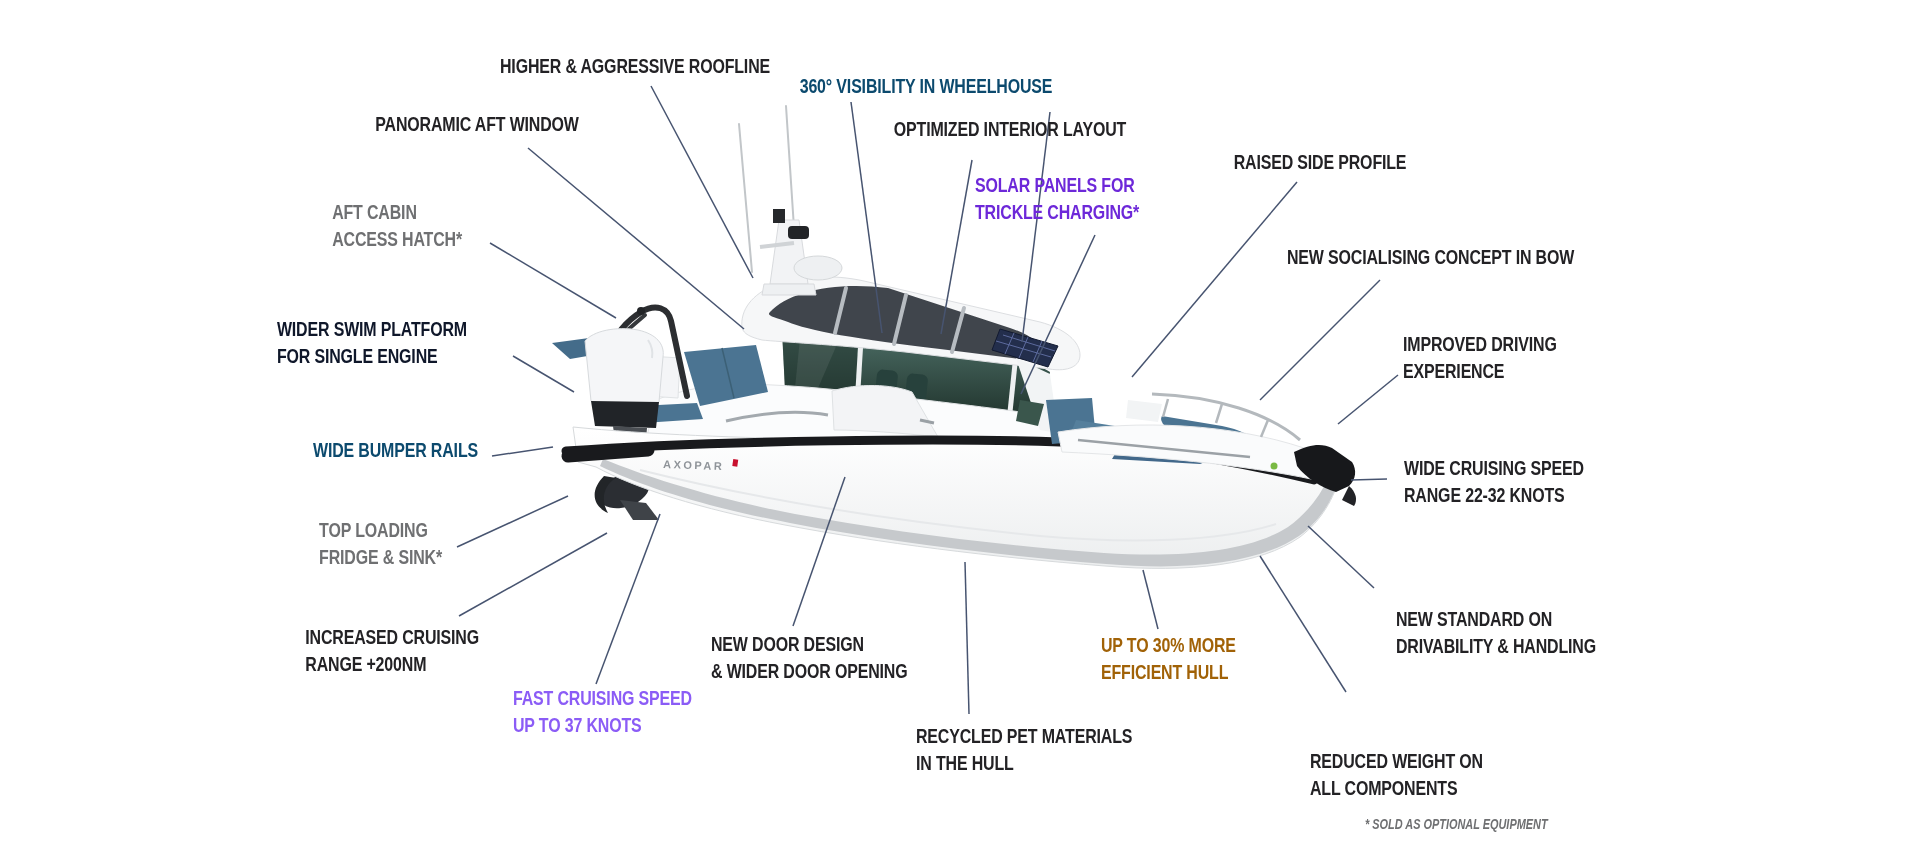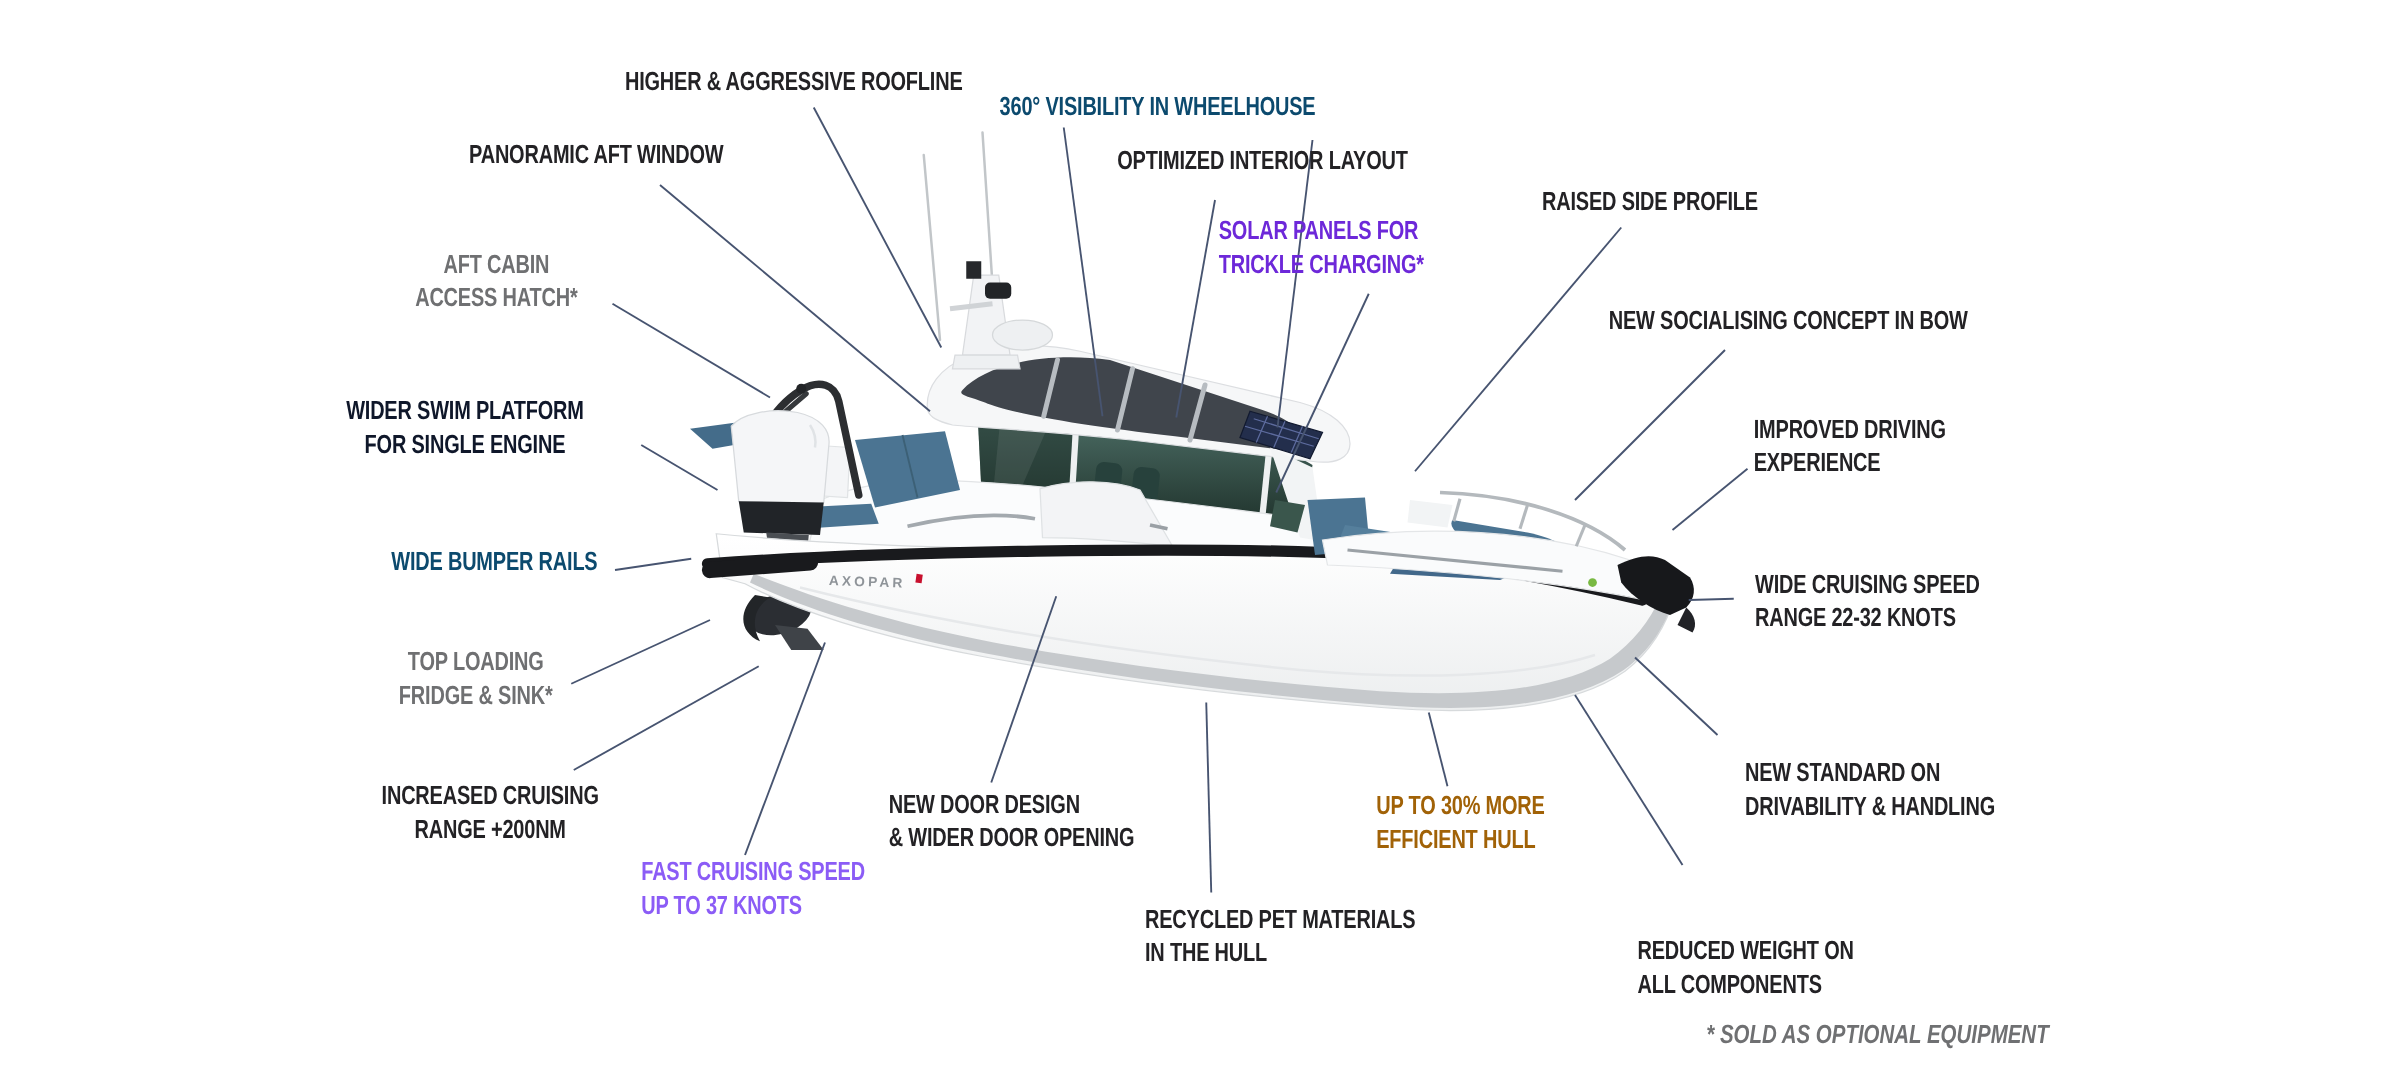--- a/index.html
+++ b/index.html
@@ -4,25 +4,25 @@
 <style>
   html,body{margin:0;padding:0;background:#ffffff;}
   .stage{position:relative;width:1920px;height:859px;background:#fff;overflow:hidden;
          font-family:"Liberation Sans",sans-serif;}
   .stage svg.art{position:absolute;left:0;top:0;}
   #labels .label{position:absolute;font-weight:bold;font-size:21px;line-height:27px;
          white-space:nowrap;color:#232225;}
   #labels .label .tx{display:inline-block;transform:scaleX(0.76);letter-spacing:-0.2px;}
   #labels .label .ln{display:block;}
   #labels .align-left  .tx{transform-origin:0 0;}
-  #labels .align-right {transform:translateX(-100%);text-align:center;}
+  #labels .align-right {transform:translateX(-100%);text-align:left;}
   #labels .align-right .tx{transform-origin:100% 0;}
   #labels .align-center{transform:translateX(-50%);text-align:center;}
   #labels .align-center .tx{transform-origin:50% 0;}
-  .footnote{position:absolute;left:1365px;top:816px;font-size:21px;font-weight:bold;
+  .footnote{position:absolute;left:1365px;top:816px;font-size:14px;font-weight:bold;
          font-style:italic;color:#6f7072;white-space:nowrap;}
   .footnote .tx{display:inline-block;transform:scaleX(0.78);transform-origin:0 0;}
 </style>
 </head>
 <body>
 
 <div class="stage">
 
   <svg class="art" width="1920" height="859" viewBox="0 0 1920 859">
     <defs>

